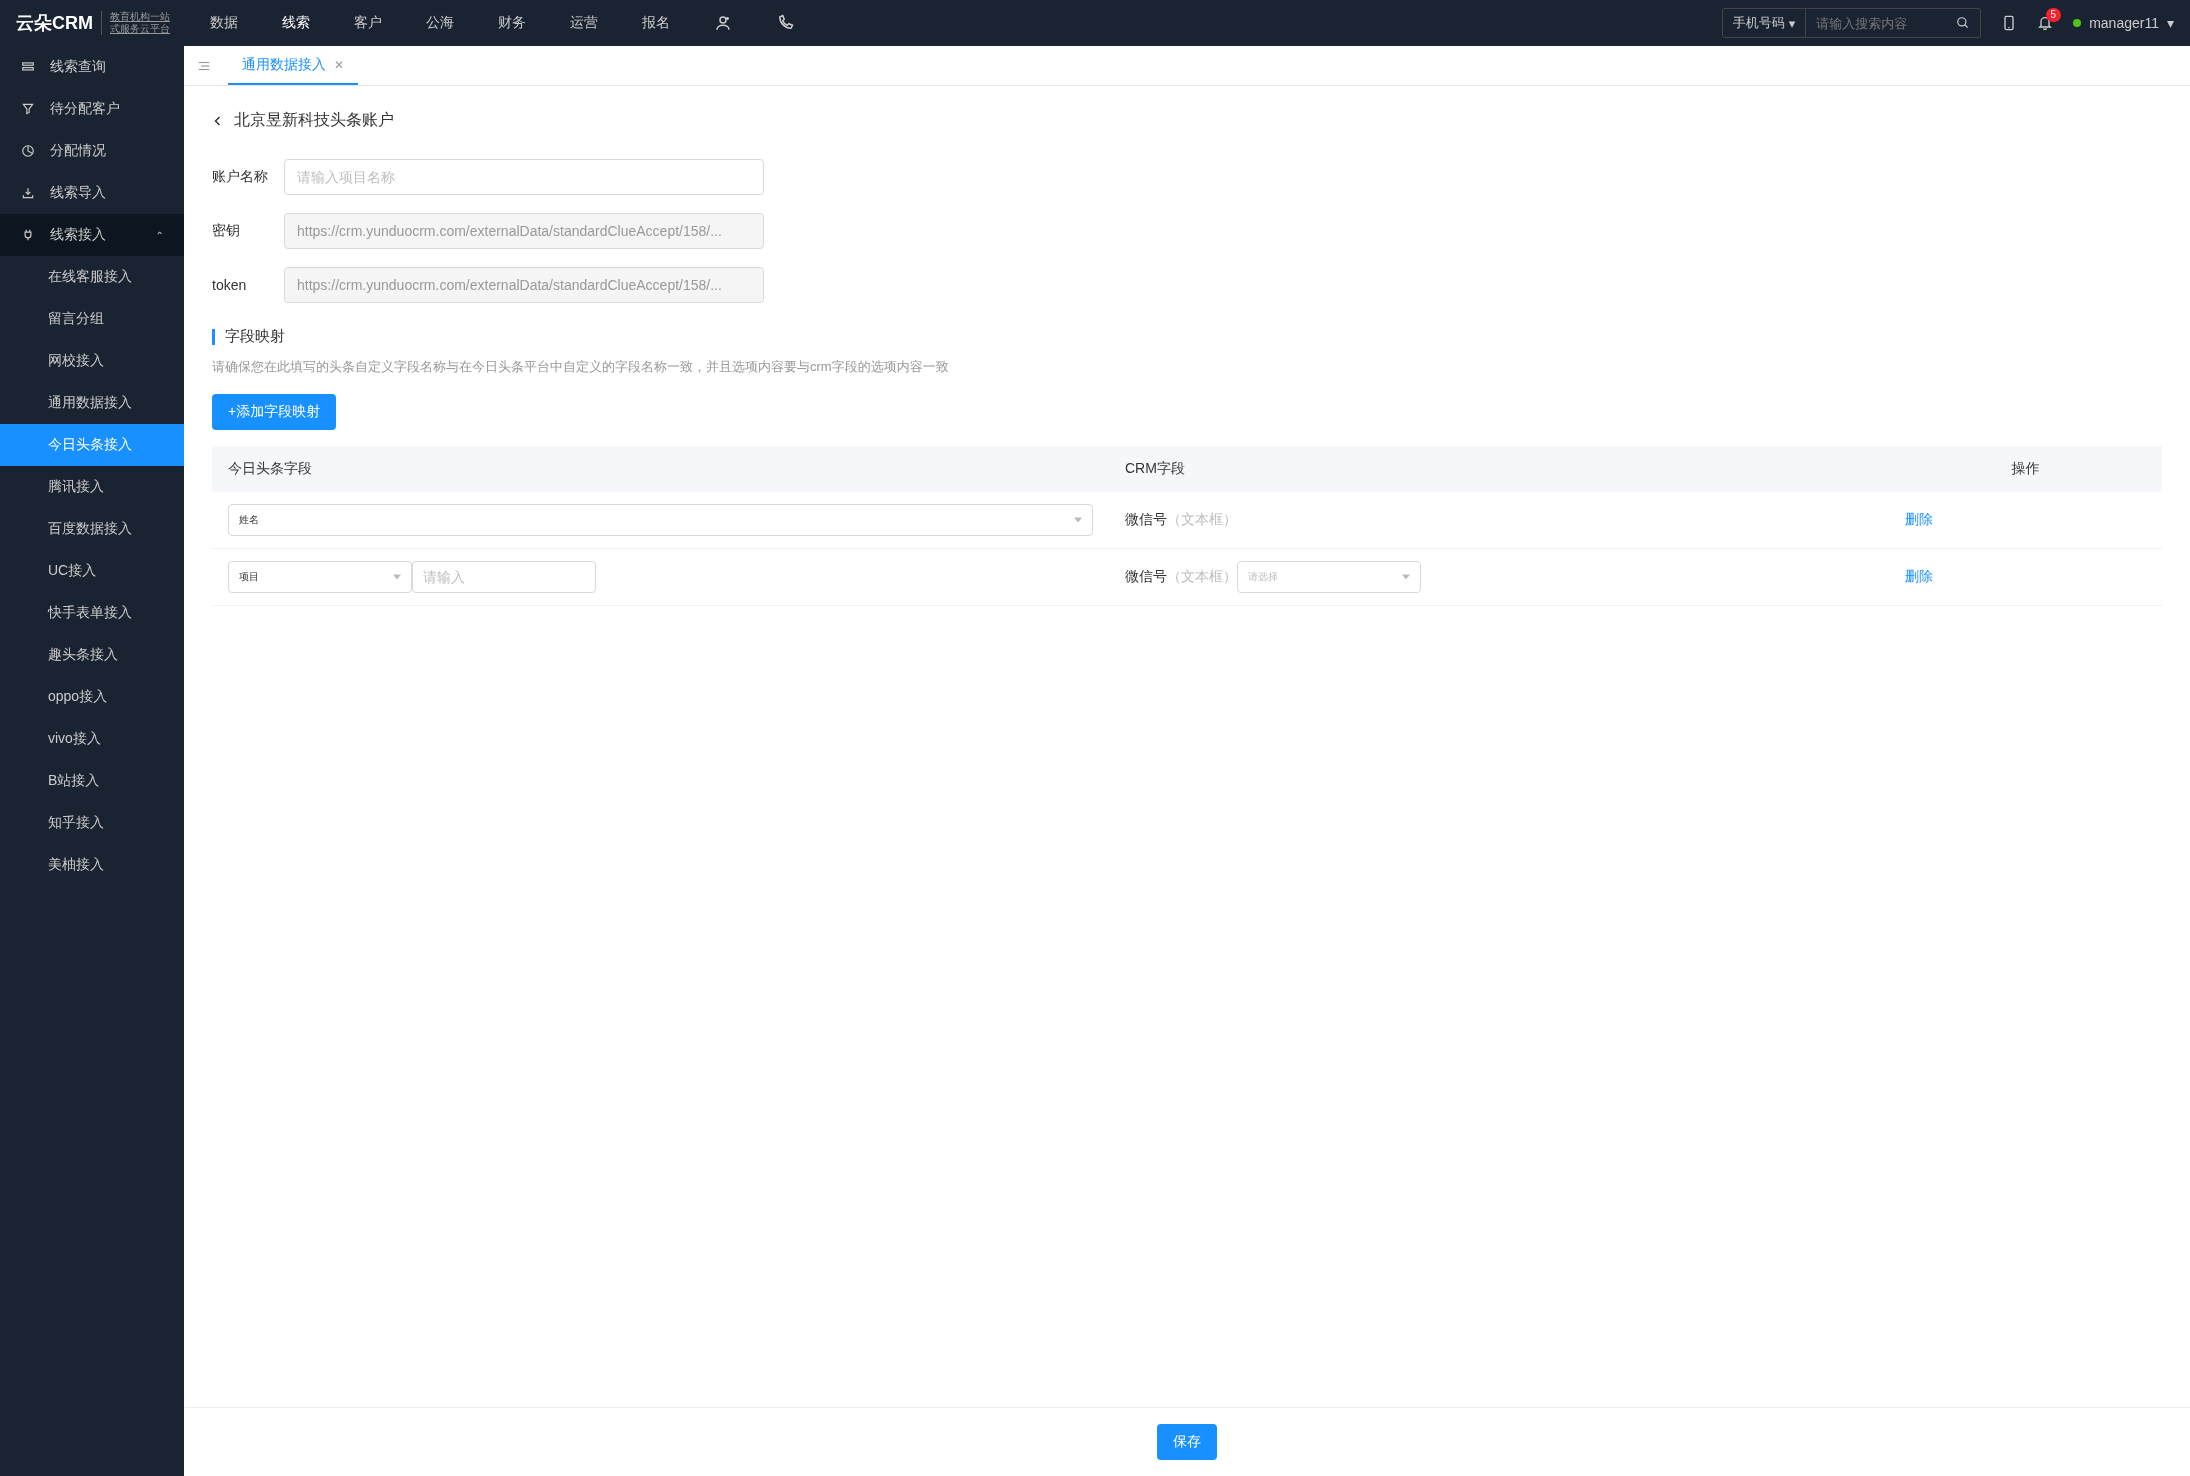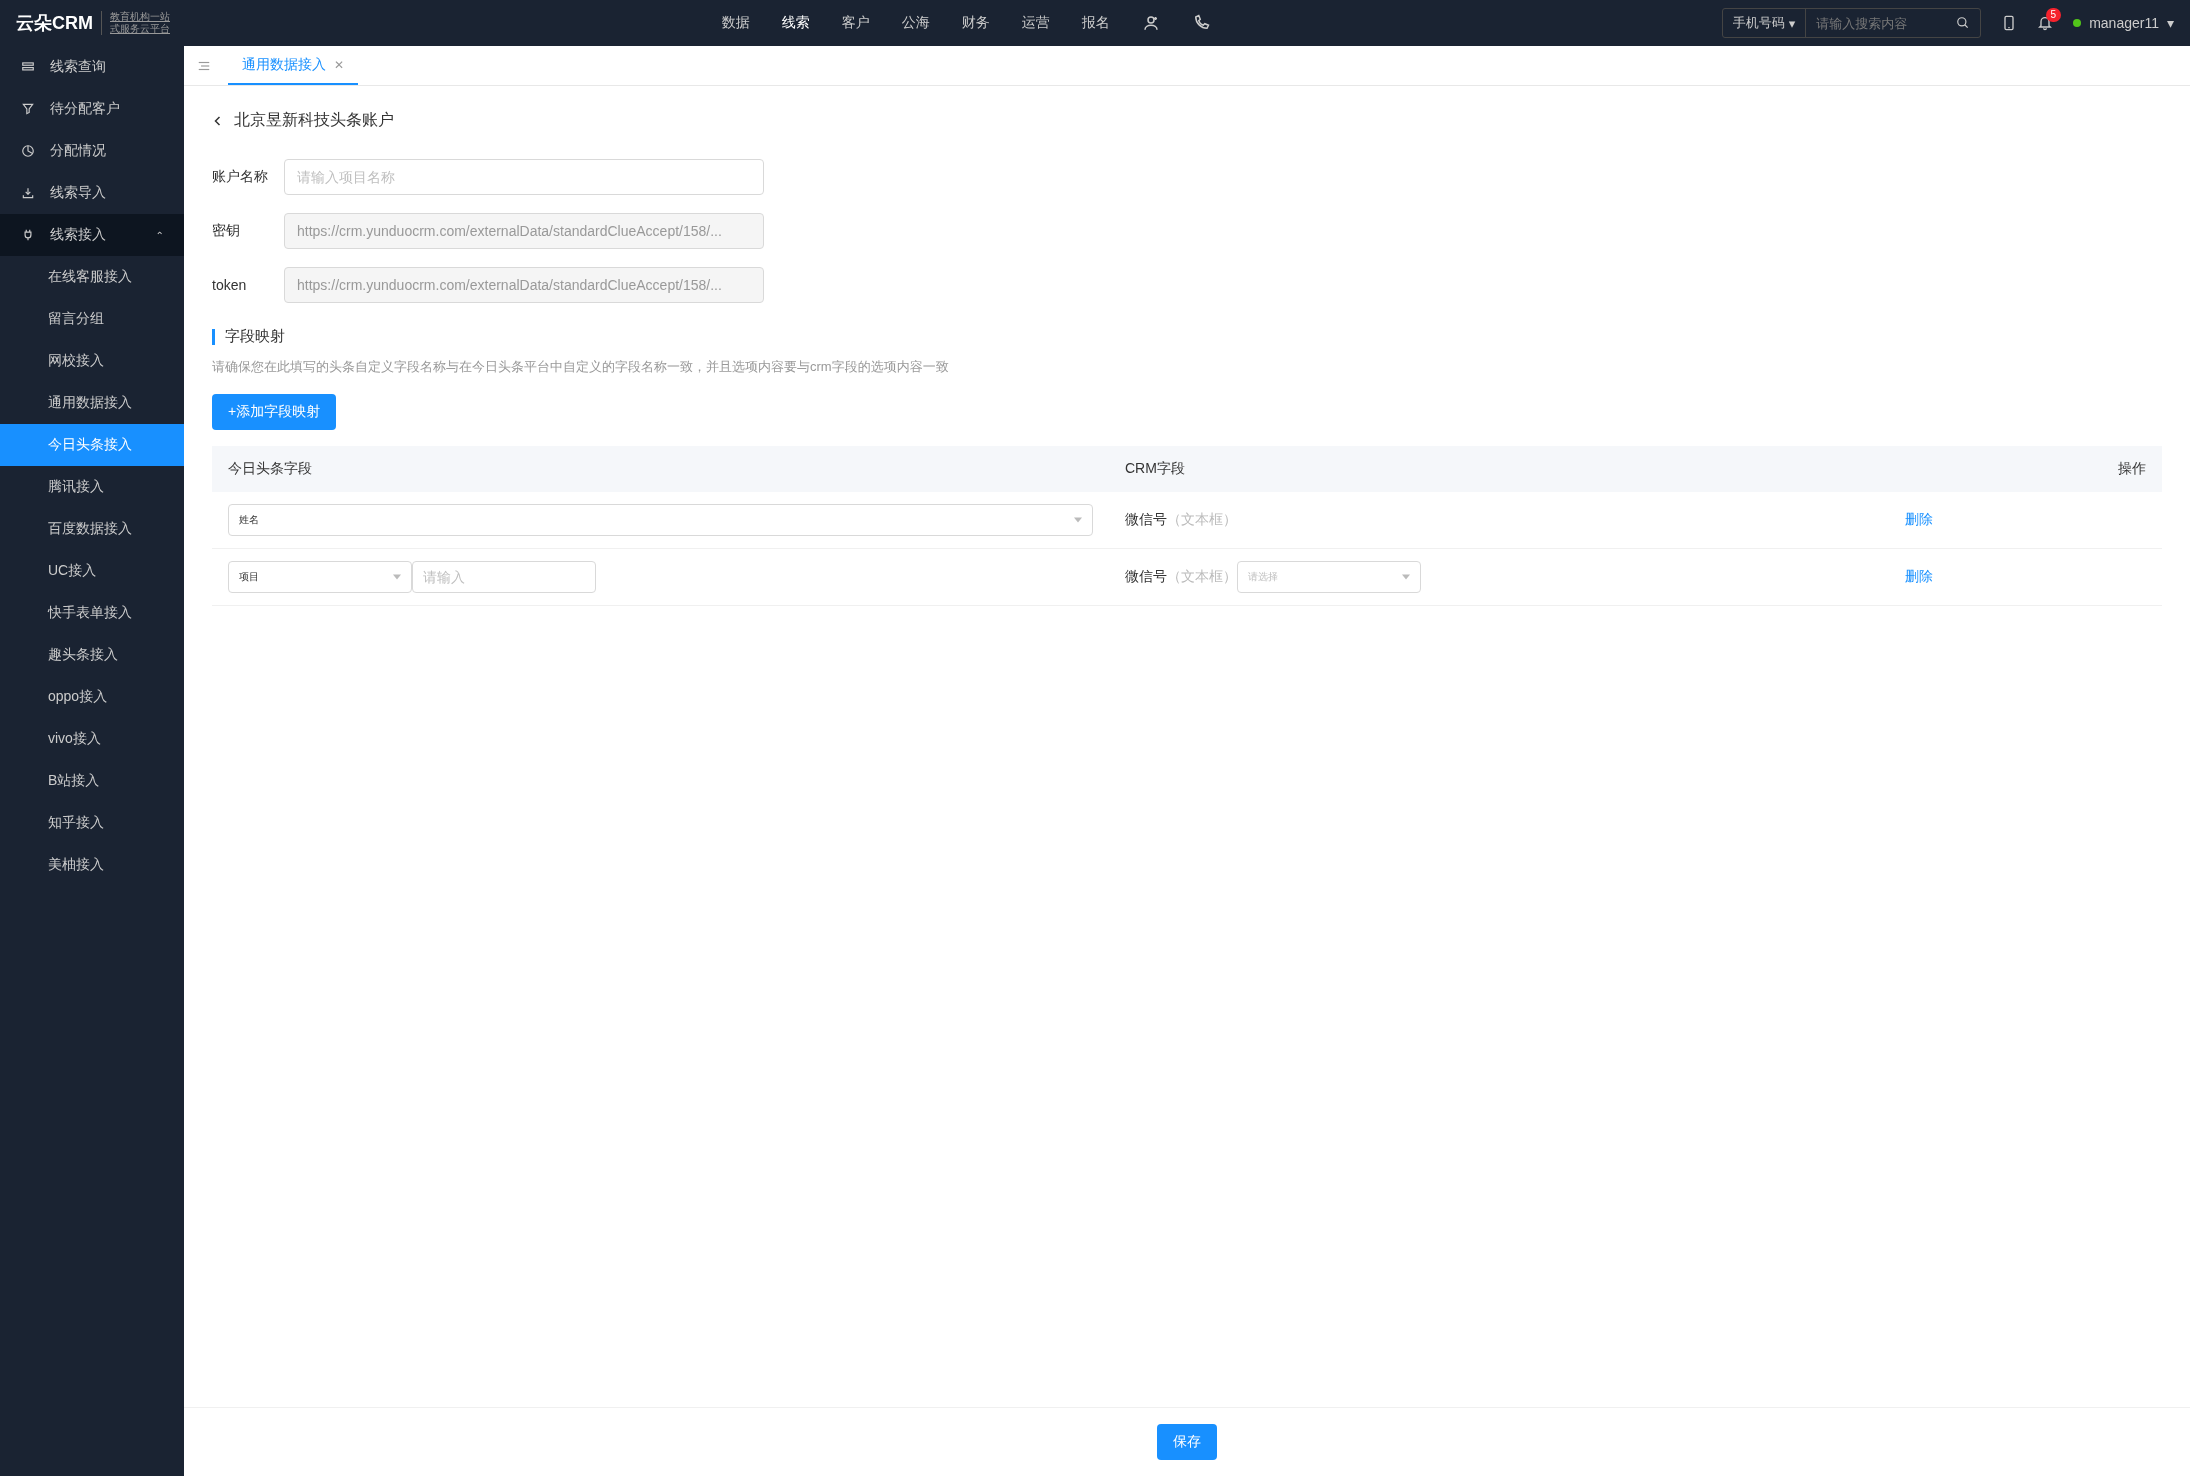--- a/index.html
+++ b/index.html
@@ -3,21 +3,21 @@
 <meta charset="utf-8">
 <style>
 * { margin: 0; padding: 0; box-sizing: border-box; }
 body { font-family: -apple-system, "PingFang SC", "Microsoft YaHei", sans-serif; font-size: 14px; color: #333; background: #fff; }
 
 
 .header { height: 46px; background: #1a2332; display: flex; align-items: center; padding: 0 16px; color: #fff; }
 .logo { display: flex; align-items: center; margin-right: 40px; }
 .logo-text { font-size: 18px; font-weight: bold; }
 .logo-sub { font-size: 10px; color: #999; margin-left: 8px; line-height: 1.2; border-left: 1px solid #555; padding-left: 8px; text-decoration: underline; }
-.nav { display: flex; gap: 32px; flex: 1; justify-content: center; }
+.nav { display: flex; gap: 44px; flex: 1; }
 .nav-item { color: #ccc; cursor: pointer; font-size: 14px; }
 .nav-item.active { color: #fff; font-weight: 500; }
 .header-right { display: flex; align-items: center; gap: 20px; }
 .search-group { display: flex; align-items: center; border: 1px solid #444; border-radius: 3px; height: 30px; }
 .search-select { background: transparent; color: #ccc; border: none; padding: 0 10px; font-size: 13px; border-right: 1px solid #444; height: 100%; display: flex; align-items: center; gap: 4px; cursor: pointer; }
 .search-input { background: transparent; border: none; color: #fff; padding: 0 10px; width: 140px; outline: none; font-size: 13px; }
 .search-input::placeholder { color: #777; }
 .search-btn { background: transparent; border: none; color: #ccc; padding: 0 10px; cursor: pointer; }
 .header-icon { color: #ccc; font-size: 18px; cursor: pointer; position: relative; }
 .badge { position: absolute; top: -6px; right: -8px; background: #f5222d; color: #fff; border-radius: 8px; font-size: 10px; padding: 0 5px; line-height: 14px; }
@@ -54,21 +54,21 @@
 .form-input.readonly { background: #f5f5f5; color: #999; }
 
 .section-title { display: flex; align-items: center; gap: 10px; margin: 24px 0 12px; font-size: 15px; font-weight: 500; }
 .section-bar { width: 3px; height: 16px; background: #1890ff; }
 .section-desc { color: #999; font-size: 13px; margin-bottom: 18px; }
 
 .btn-primary { background: #1890ff; color: #fff; border: none; padding: 9px 16px; border-radius: 4px; cursor: pointer; font-size: 14px; }
 
 .table { width: 100%; margin-top: 16px; border-collapse: collapse; }
 .table thead th { background: #f5f7fa; padding: 14px 16px; text-align: left; font-weight: 500; font-size: 14px; }
-.table thead th:last-child { text-align: right; width: 120px; }
+.table thead th:last-child { text-align: center; width: 120px; }
 .table tbody td { padding: 12px 16px; border-bottom: 1px solid #f0f0f0; vertical-align: middle; }
 .cell-flex { display: flex; align-items: center; }
 .select { height: 32px; border: 1px solid #d9d9d9; border-radius: 4px; padding: 0 28px 0 10px; font-size: 10px; background: #fff; min-width: 184px; appearance: none; position: relative; cursor: pointer; display: flex; align-items: center; color: #333; }
 .select.placeholder { color: #bfbfbf; }
 .select::after { content: ""; position: absolute; right: 10px; top: 50%; width: 0; height: 0; border-left: 4px solid transparent; border-right: 4px solid transparent; border-top: 5px solid #bbb; transform: translateY(-50%); }
 .small-input { height: 32px; border: 1px solid #d9d9d9; border-radius: 4px; padding: 0 10px; font-size: 14px; width: 184px; outline: none; }
 .small-input::placeholder { color: #bfbfbf; }
 .crm-text { font-size: 14px; }
 .muted { color: #bbb; }
 .link { color: #1890ff; cursor: pointer; }

